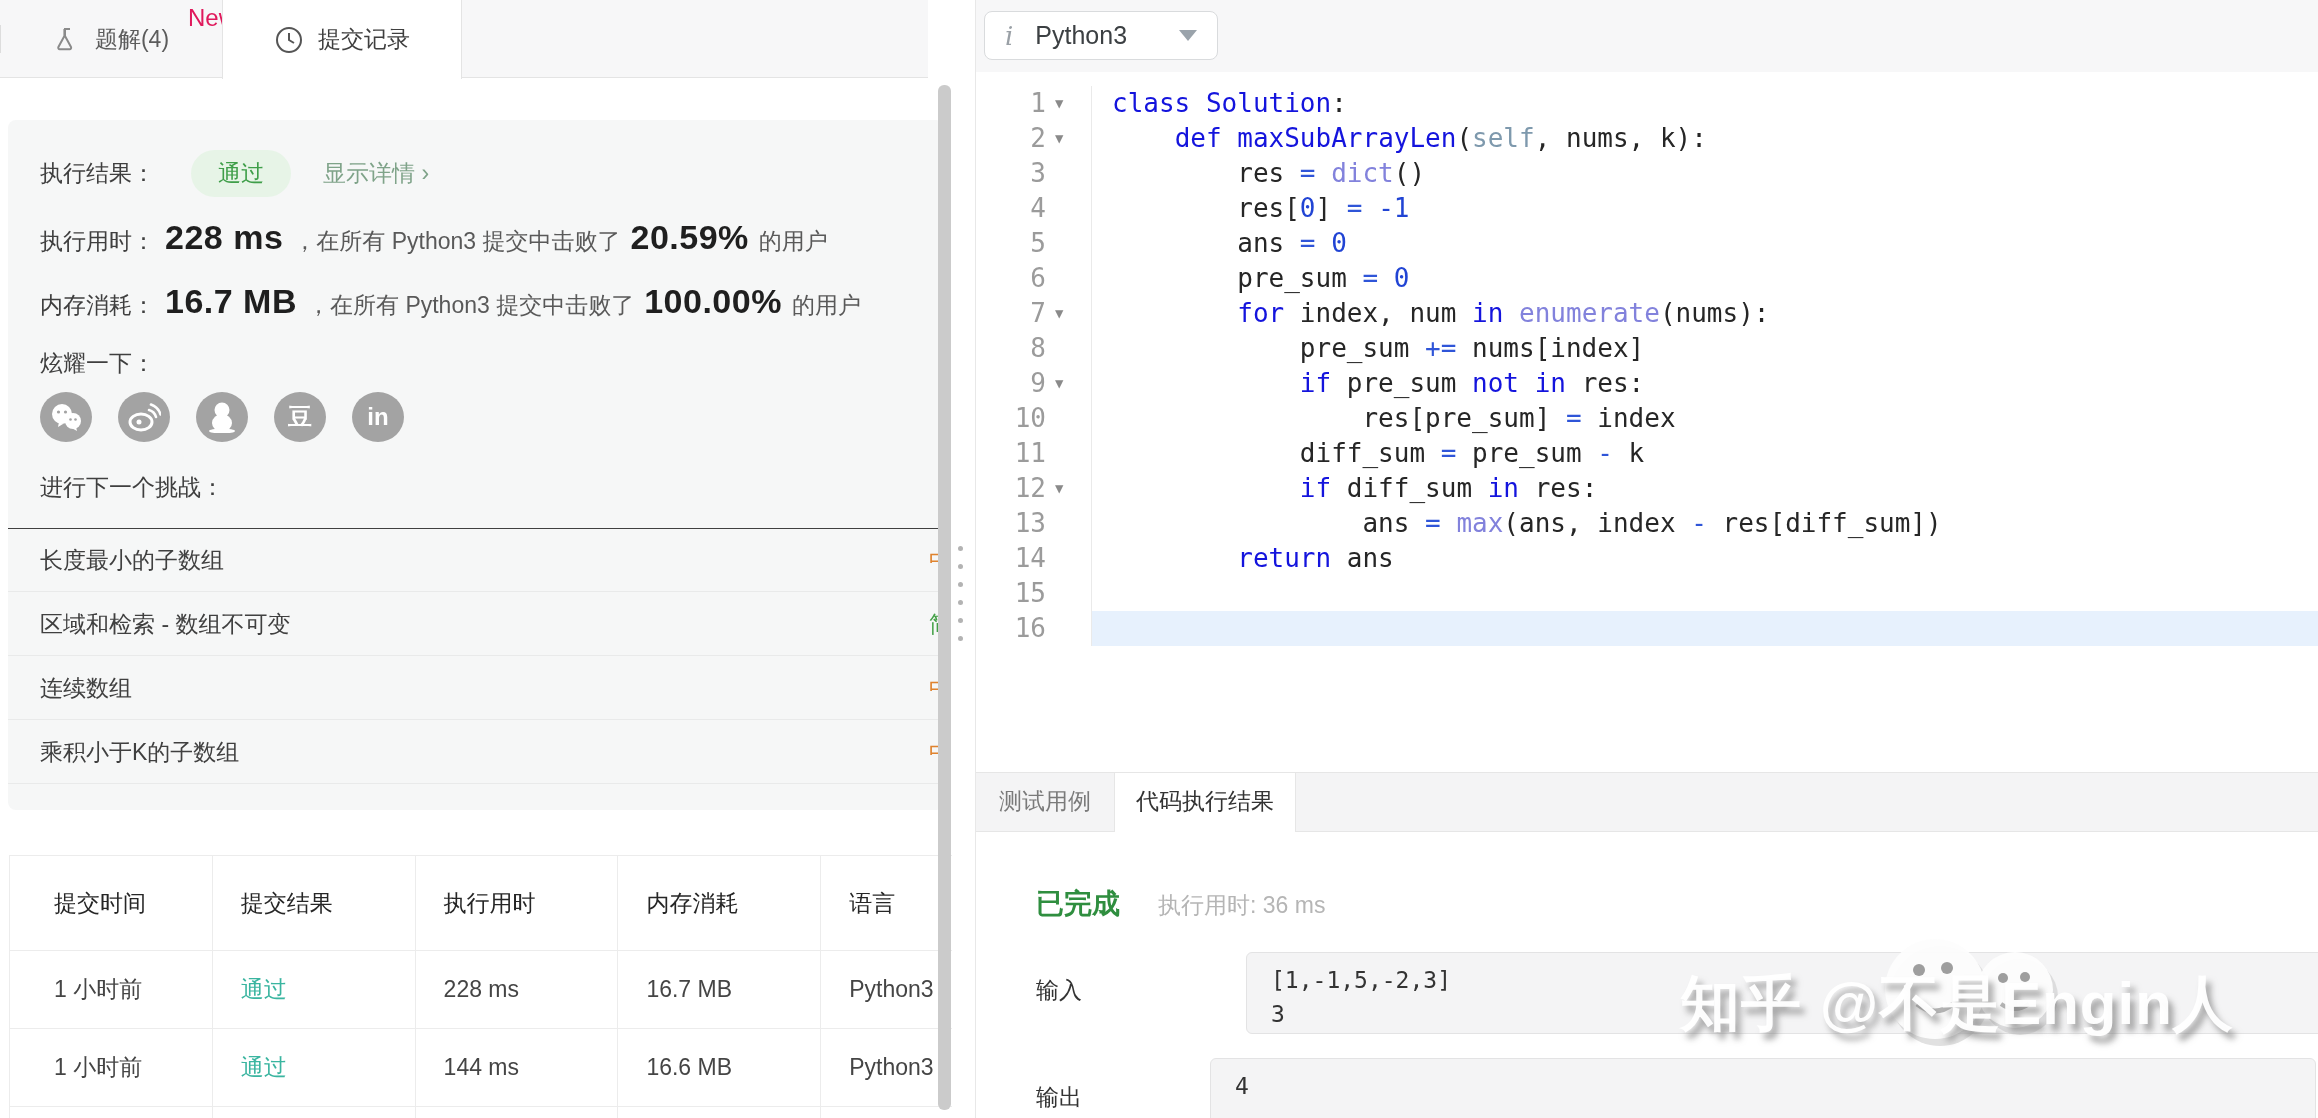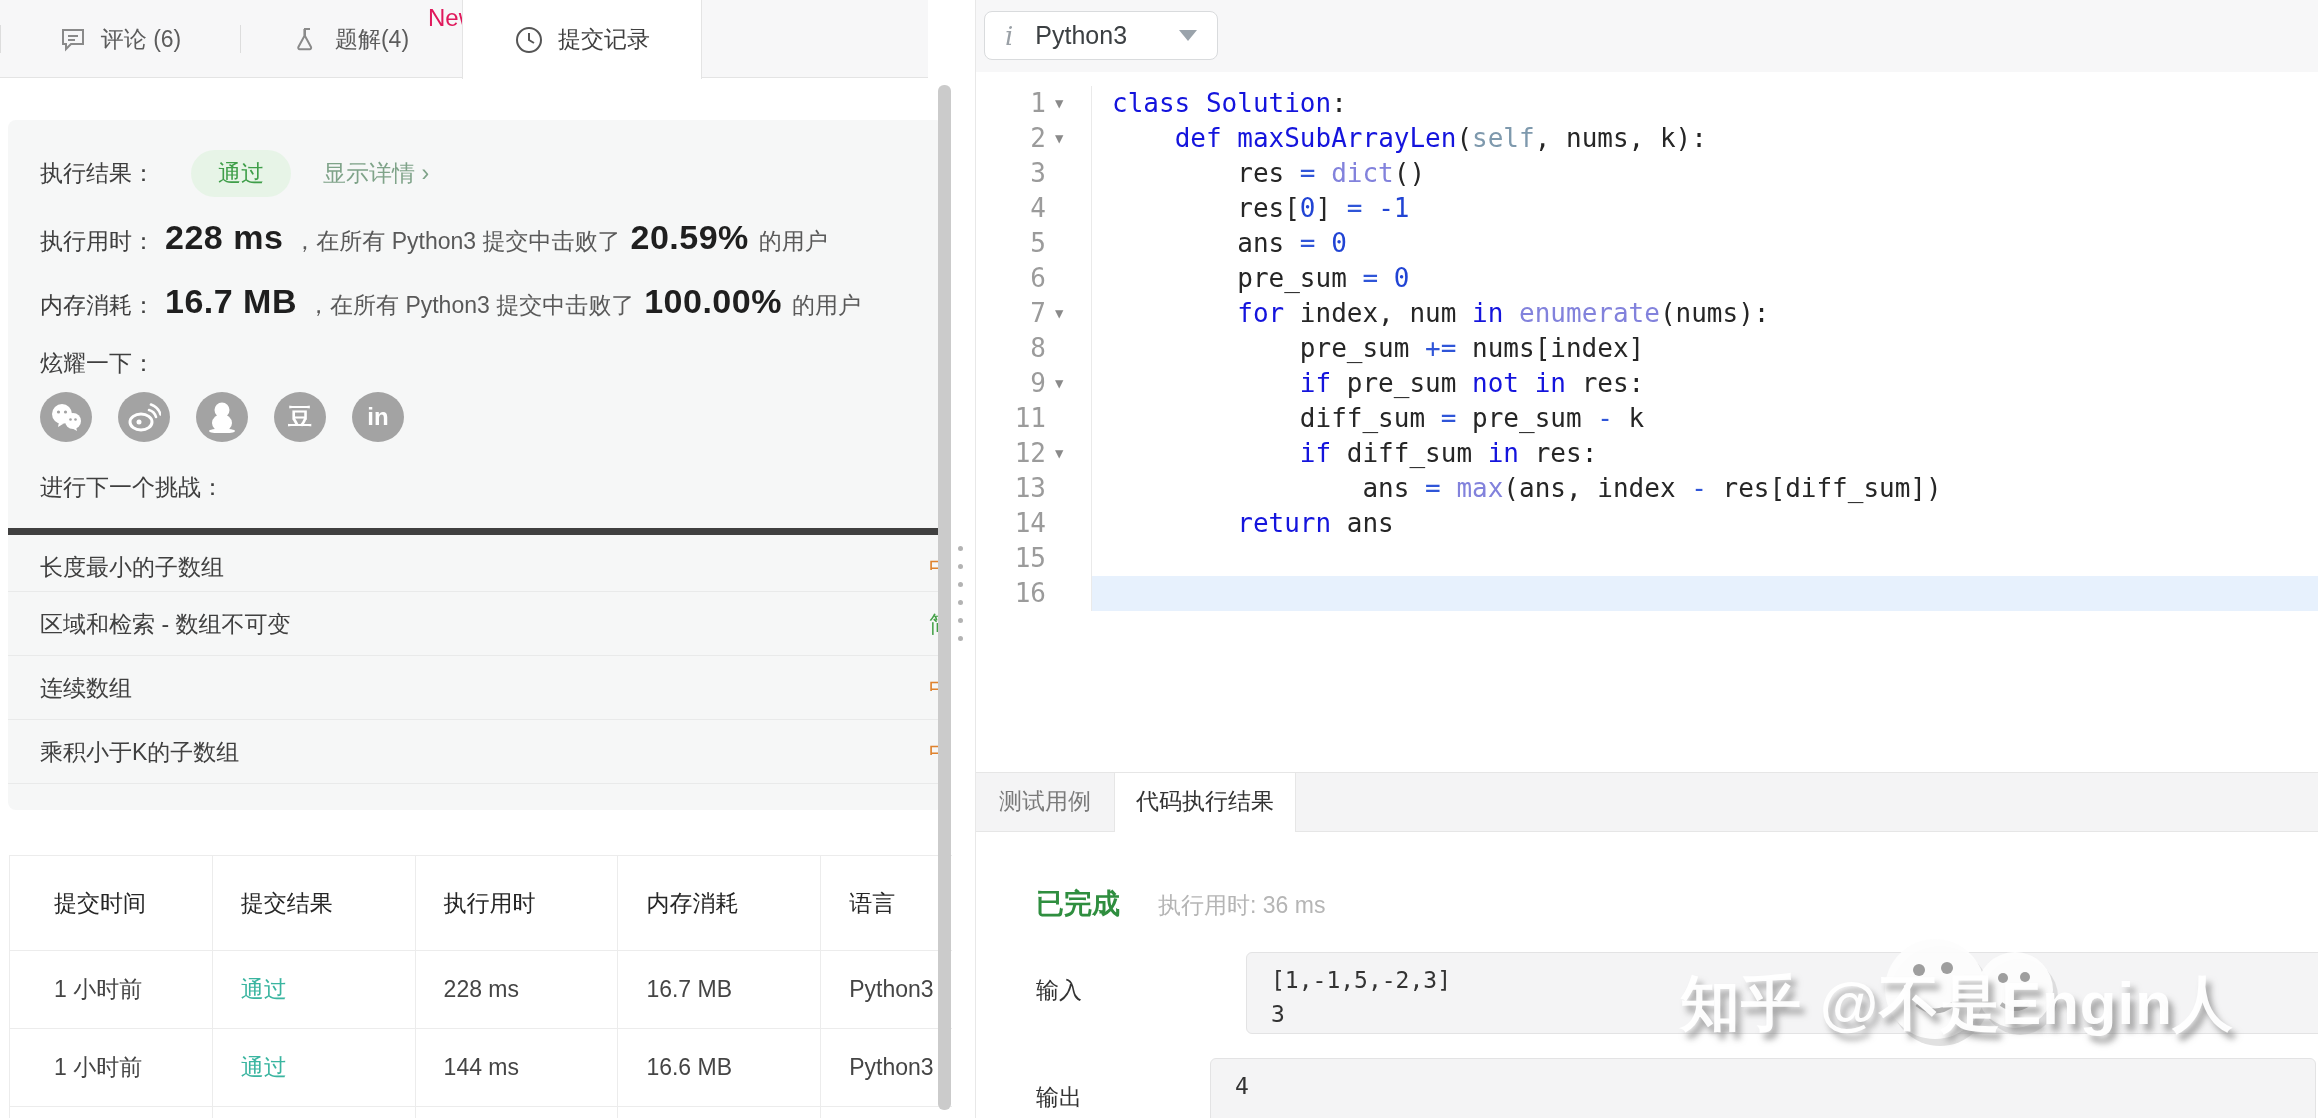--- a/index.html
+++ b/index.html
@@ -32,21 +32,21 @@
   .stat b{font-size:34px;color:#1f1f1f;margin:0 10px;font-weight:bold;letter-spacing:0.5px;}
   .stat1{top:98px}.stat2{top:162px}
   .brag{position:absolute;left:32px;top:228px;}
   .social{position:absolute;left:32px;top:272px;display:flex;gap:26px;}
   .social .sic{width:52px;height:50px;border-radius:50%;background:#a3a3a3;display:flex;
                align-items:center;justify-content:center;color:#fff;font-size:24px;font-weight:bold;}
   .next{position:absolute;left:32px;top:352px;}
   .challenges{position:absolute;left:0;top:408px;width:936px;}
   .chal{position:relative;height:64px;line-height:64px;padding-left:32px;border-bottom:1px solid #e9eaea;
         color:#404040;box-sizing:border-box;cursor:pointer;}
-  .chal:first-child{border-top:7px solid #404040;}
+  .chal:first-child{border-top:1px solid #404040;font-family:Liberation Serif, serif;}
   .chal .diff{position:absolute;right:0;top:0;width:15px;overflow:hidden;}
   .diff.medium{color:#df832f;}
   .diff.easy{color:#43a047;}
 
   
   .subs{position:absolute;left:9px;top:855px;width:1015px;border-collapse:collapse;font-size:23px;
         background:#fff;table-layout:fixed;}
   .subs th,.subs td{border:1px solid #ececec;text-align:left;padding:0 0 0 28px;box-sizing:border-box;
                     overflow:hidden;white-space:nowrap;}
   .subs th{height:95px;font-weight:normal;color:#262626;}
@@ -105,30 +105,20 @@
            color:rgba(255,255,255,0.96);text-shadow:5px 7px 6px rgba(120,120,120,0.65);letter-spacing:1px;}
 </style>
 </head>
 <body>
 
 <div class="app">
 
   <div class="left-panel">
 
     <div class="tabbar">
-      <div class="tab t2 sep">
-        <span class="ticon">
-          <svg width="28" height="28" viewBox="0 0 28 28" fill="none" stroke="#8a8a8a" stroke-width="2">
-            <path d="M4 5 h20 v14 h-12 l-5 5 v-5 h-3 z"></path>
-              <line x1="9" y1="11" x2="19" y2="11"></line>
-              <line x1="9" y1="15" x2="16" y2="15"></line>
-          </svg>
-          </span>
-        <span>评论 (6)</span>
-      </div>
       <div class="tab t3 sep">
         <span class="ticon">
           <svg width="28" height="28" viewBox="0 0 28 28" fill="none" stroke="#8a8a8a" stroke-width="2">
             <path d="M11 4 h6 M12 4 v7 l6 11 a1.5 1.5 0 0 1 -1.3 2.2 h-10 a1.5 1.5 0 0 1 -1.3 -2.2 l6 -11 v-7"></path>
           </svg>
           </span>
         <span>题解(4)</span>
         <span class="new-badge">New</span>
       </div>
       <div class="tab active">
@@ -299,20 +289,25 @@
           <span class="ln">8</span>
           <span class="fold"></span>
           <span class="src"><span class="pl">            pre_sum </span><span class="op">+=</span><span class="pl"> nums[index]</span></span>
         </div>
         <div class="cline">
           <span class="ln">9</span>
           <span class="fold">▼</span>
           <span class="src"><span class="pl">            </span><span class="kw">if</span><span class="pl"> pre_sum </span><span class="kw">not</span><span class="pl"> </span><span class="kw">in</span><span class="pl"> res:</span></span>
         </div>
         <div class="cline">
+          <span class="ln">10</span>
+          <span class="fold"></span>
+          <span class="src"><span class="pl">                res[pre_sum] </span><span class="op">=</span><span class="pl"> index</span></span>
+        </div>
+        <div class="cline">
           <span class="ln">11</span>
           <span class="fold"></span>
           <span class="src"><span class="pl">            diff_sum </span><span class="op">=</span><span class="pl"> pre_sum </span><span class="op">-</span><span class="pl"> k</span></span>
         </div>
         <div class="cline">
           <span class="ln">12</span>
           <span class="fold">▼</span>
           <span class="src"><span class="pl">            </span><span class="kw">if</span><span class="pl"> diff_sum </span><span class="kw">in</span><span class="pl"> res:</span></span>
         </div>
         <div class="cline">

